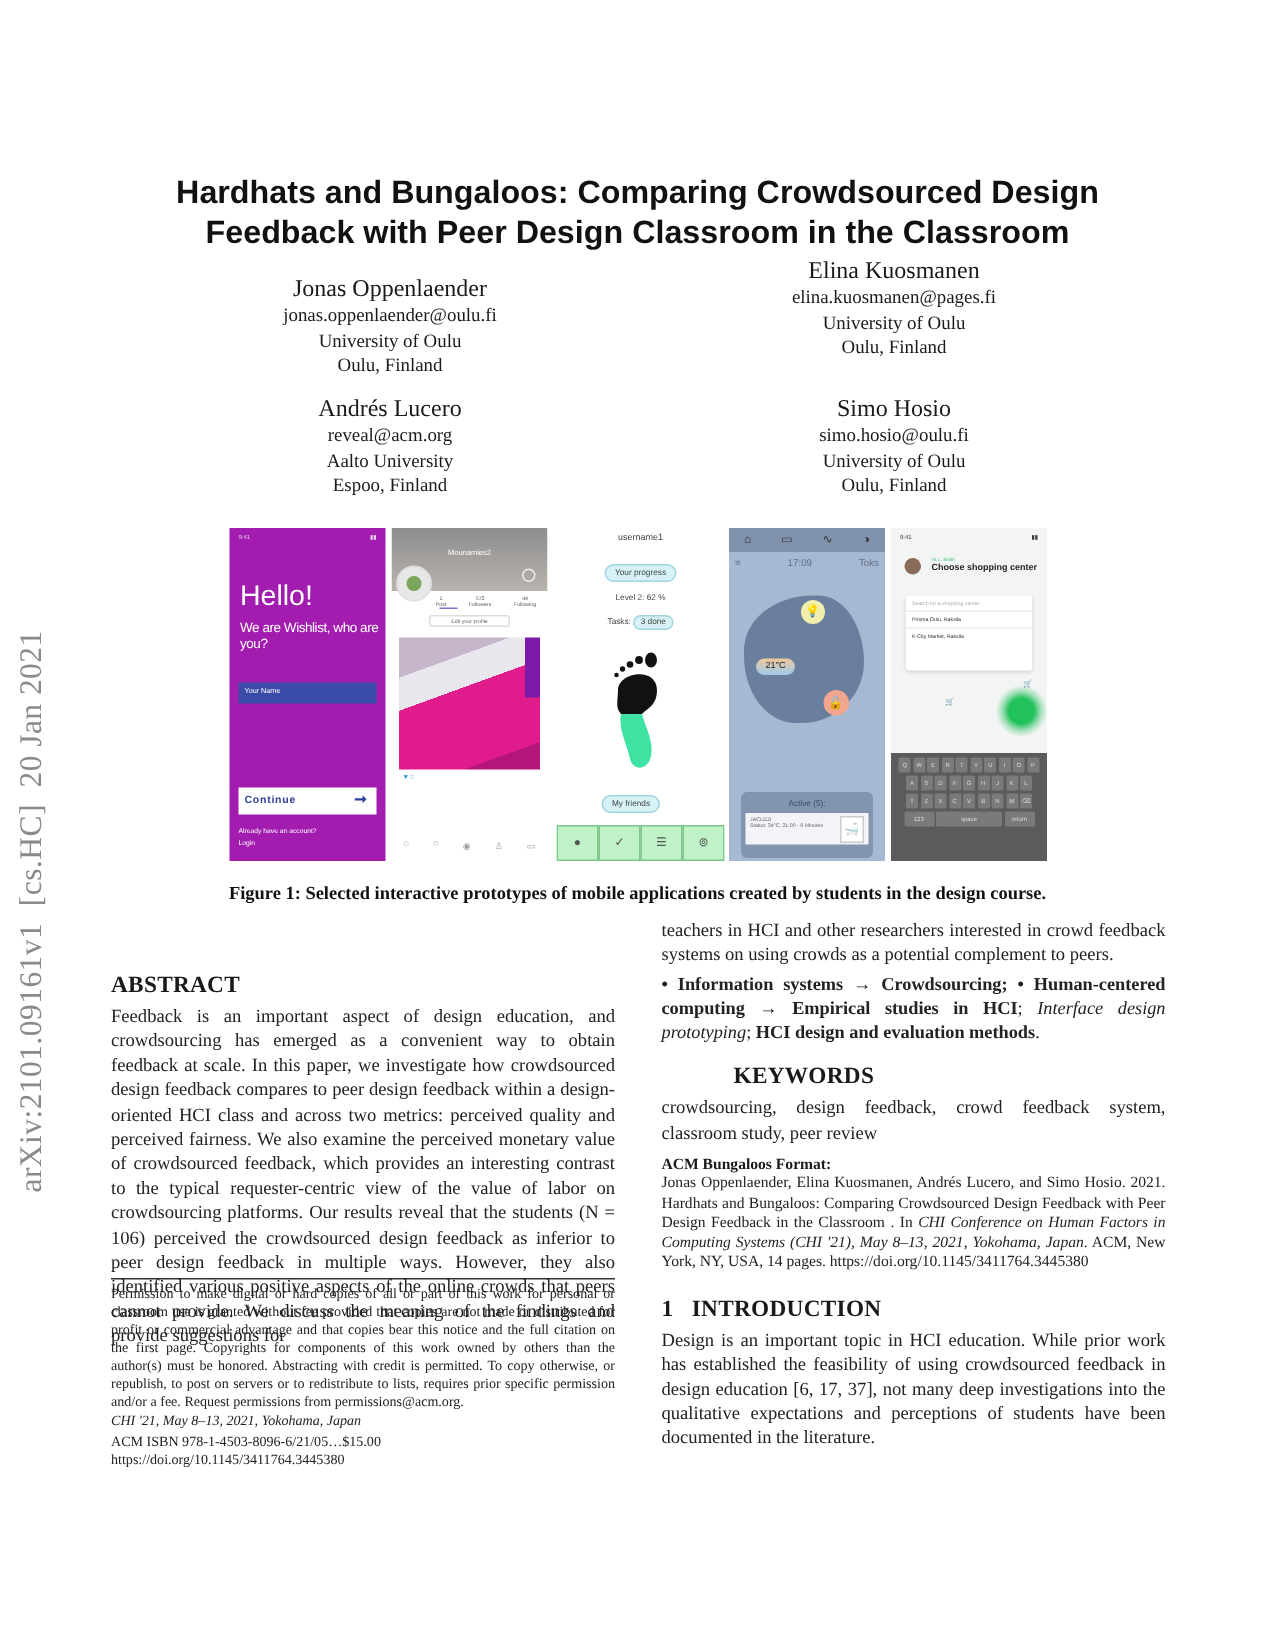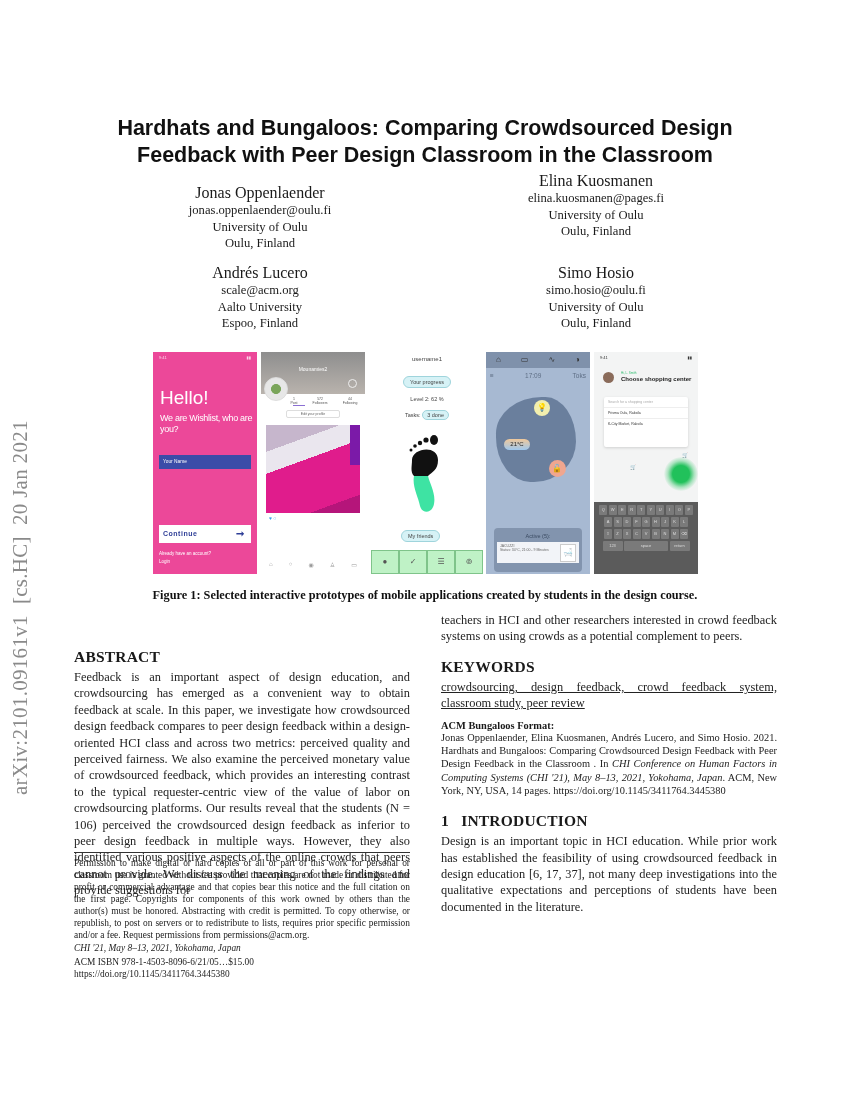--- a/index.html
+++ b/index.html
@@ -14,21 +14,21 @@
     font-family: "Liberation Sans", sans-serif; font-weight: bold; font-size: 21.5px;
     line-height: 27px; color: #111; }
 
   .author { position: absolute; width: 260px; text-align: center; font-size: 12.6px; line-height: 16.5px; }
   .author .name { font-size: 16px; line-height: 19px; }
 
   .figure { position: absolute; left: 153px; top: 352px; width: 545px; height: 222px; }
   .phone { position: absolute; top: 0; height: 222px; overflow: hidden; font-family: "Liberation Sans", sans-serif; }
 
   
-  .p1 { left: 0; width: 104px; background: #ec4899; color: #fff; }
+  .p1 { left: 0; width: 104px; background: #a21caf; color: #fff; }
   .p1 .status { font-size: 4px; padding: 3px 6px; display: flex; justify-content: space-between; opacity: .8; }
   .p1 .hello { font-size: 19px; margin: 24px 0 0 7px; }
   .p1 .sub { font-size: 9px; line-height: 10.5px; margin: 4px 0 0 7px; letter-spacing: -0.3px; }
   .p1 .name-field { margin: 21px 6px 0 6px; height: 14px; background: #3b4ca8; font-size: 4.8px; line-height: 14px; padding-left: 4px; }
   .p1 .continue { position: absolute; left: 6px; top: 173px; width: 92px; height: 18px; background: #fff;
     color: #2e3e97; font-size: 7px; font-weight: bold; line-height: 18px; padding-left: 4px; box-sizing: border-box; letter-spacing: .5px; }
   .p1 .continue .arrow { position: absolute; right: 6px; top: 0; font-size: 10px; }
   .p1 .have { position: absolute; left: 6px; top: 198px; font-size: 4.5px; line-height: 8px; }
 
   
@@ -118,21 +118,21 @@
   <div>Oulu, Finland</div>
 </div>
 <div class="author" style="left:466px; top:171px;">
   <div class="name">Elina Kuosmanen</div>
   <div>elina.kuosmanen@pages.fi</div>
   <div>University of Oulu</div>
   <div>Oulu, Finland</div>
 </div>
 <div class="author" style="left:130px; top:263px;">
   <div class="name">Andrés Lucero</div>
-  <div>scale@acm.org</div>
+  <div>reveal@acm.org</div>
   <div>Aalto University</div>
   <div>Espoo, Finland</div>
 </div>
 <div class="author" style="left:466px; top:263px;">
   <div class="name">Simo Hosio</div>
   <div>simo.hosio@oulu.fi</div>
   <div>University of Oulu</div>
   <div>Oulu, Finland</div>
 </div>
 
@@ -314,22 +314,23 @@
   <div class="rule"></div>
   <p>Permission to make digital or hard copies of all or part of this work for personal or classroom use is granted without fee provided that copies are not made or distributed for profit or commercial advantage and that copies bear this notice and the full citation on the first page. Copyrights for components of this work owned by others than the author(s) must be honored. Abstracting with credit is permitted. To copy otherwise, or republish, to post on servers or to redistribute to lists, requires prior specific permission and/or a fee. Request permissions from permissions@acm.org.</p>
   <p class="venue">CHI '21, May 8–13, 2021, Yokohama, Japan</p>
   <p>ACM ISBN 978-1-4503-8096-6/21/05…$15.00</p>
   <p>https://doi.org/10.1145/3411764.3445380</p>
 </div>
 
 <div class="col right" style="top:612px;">
   <p class="body">teachers in HCI and other researchers interested in crowd feedback systems on using crowds as a potential complement to peers.</p>
 
-
-  <h2 style="margin-top:13px;">KEYWORDS</h2>
-  <p class="body" style="margin-top:3px;text-decoration:underline;">crowdsourcing, design feedback, crowd feedback system, classroom study, peer review</p>
+  <p class="ccs" style="margin-top:3px;"><b>• Information systems → Crowdsourcing; • Human-centered computing → Empirical studies in HCI</b><span>; </span><i>Interface design prototyping</i><span>; </span><b>HCI design and evaluation methods</b><span>.</span></p>
+
+  <h2 style="margin-top:13px;margin-left:48px;">KEYWORDS</h2>
+  <p class="body" style="margin-top:3px;">crowdsourcing, design feedback, crowd feedback system, classroom study, peer review</p>
 
   <p class="ref-head" style="margin-top:8px;">ACM Bungaloos Format:</p>
   <p class="ref"><span>Jonas Oppenlaender, Elina Kuosmanen, Andrés Lucero, and Simo Hosio. 2021. Hardhats and Bungaloos: Comparing Crowdsourced Design Feedback with Peer Design Feedback in the Classroom . In </span><i>CHI Conference on Human Factors in Computing Systems (CHI '21), May 8–13, 2021, Yokohama, Japan</i><span>. ACM, New York, NY, USA, 14 pages. https://doi.org/10.1145/3411764.3445380</span></p>
 
   <h2 style="margin-top:15px; white-space:pre;">1   INTRODUCTION</h2>
   <p class="body" style="margin-top:3px;">Design is an important topic in HCI education. While prior work has established the feasibility of using crowdsourced feedback in design education [6, 17, 37], not many deep investigations into the qualitative expectations and perceptions of students have been documented in the literature.</p>
 </div>
 
 </body></html>

